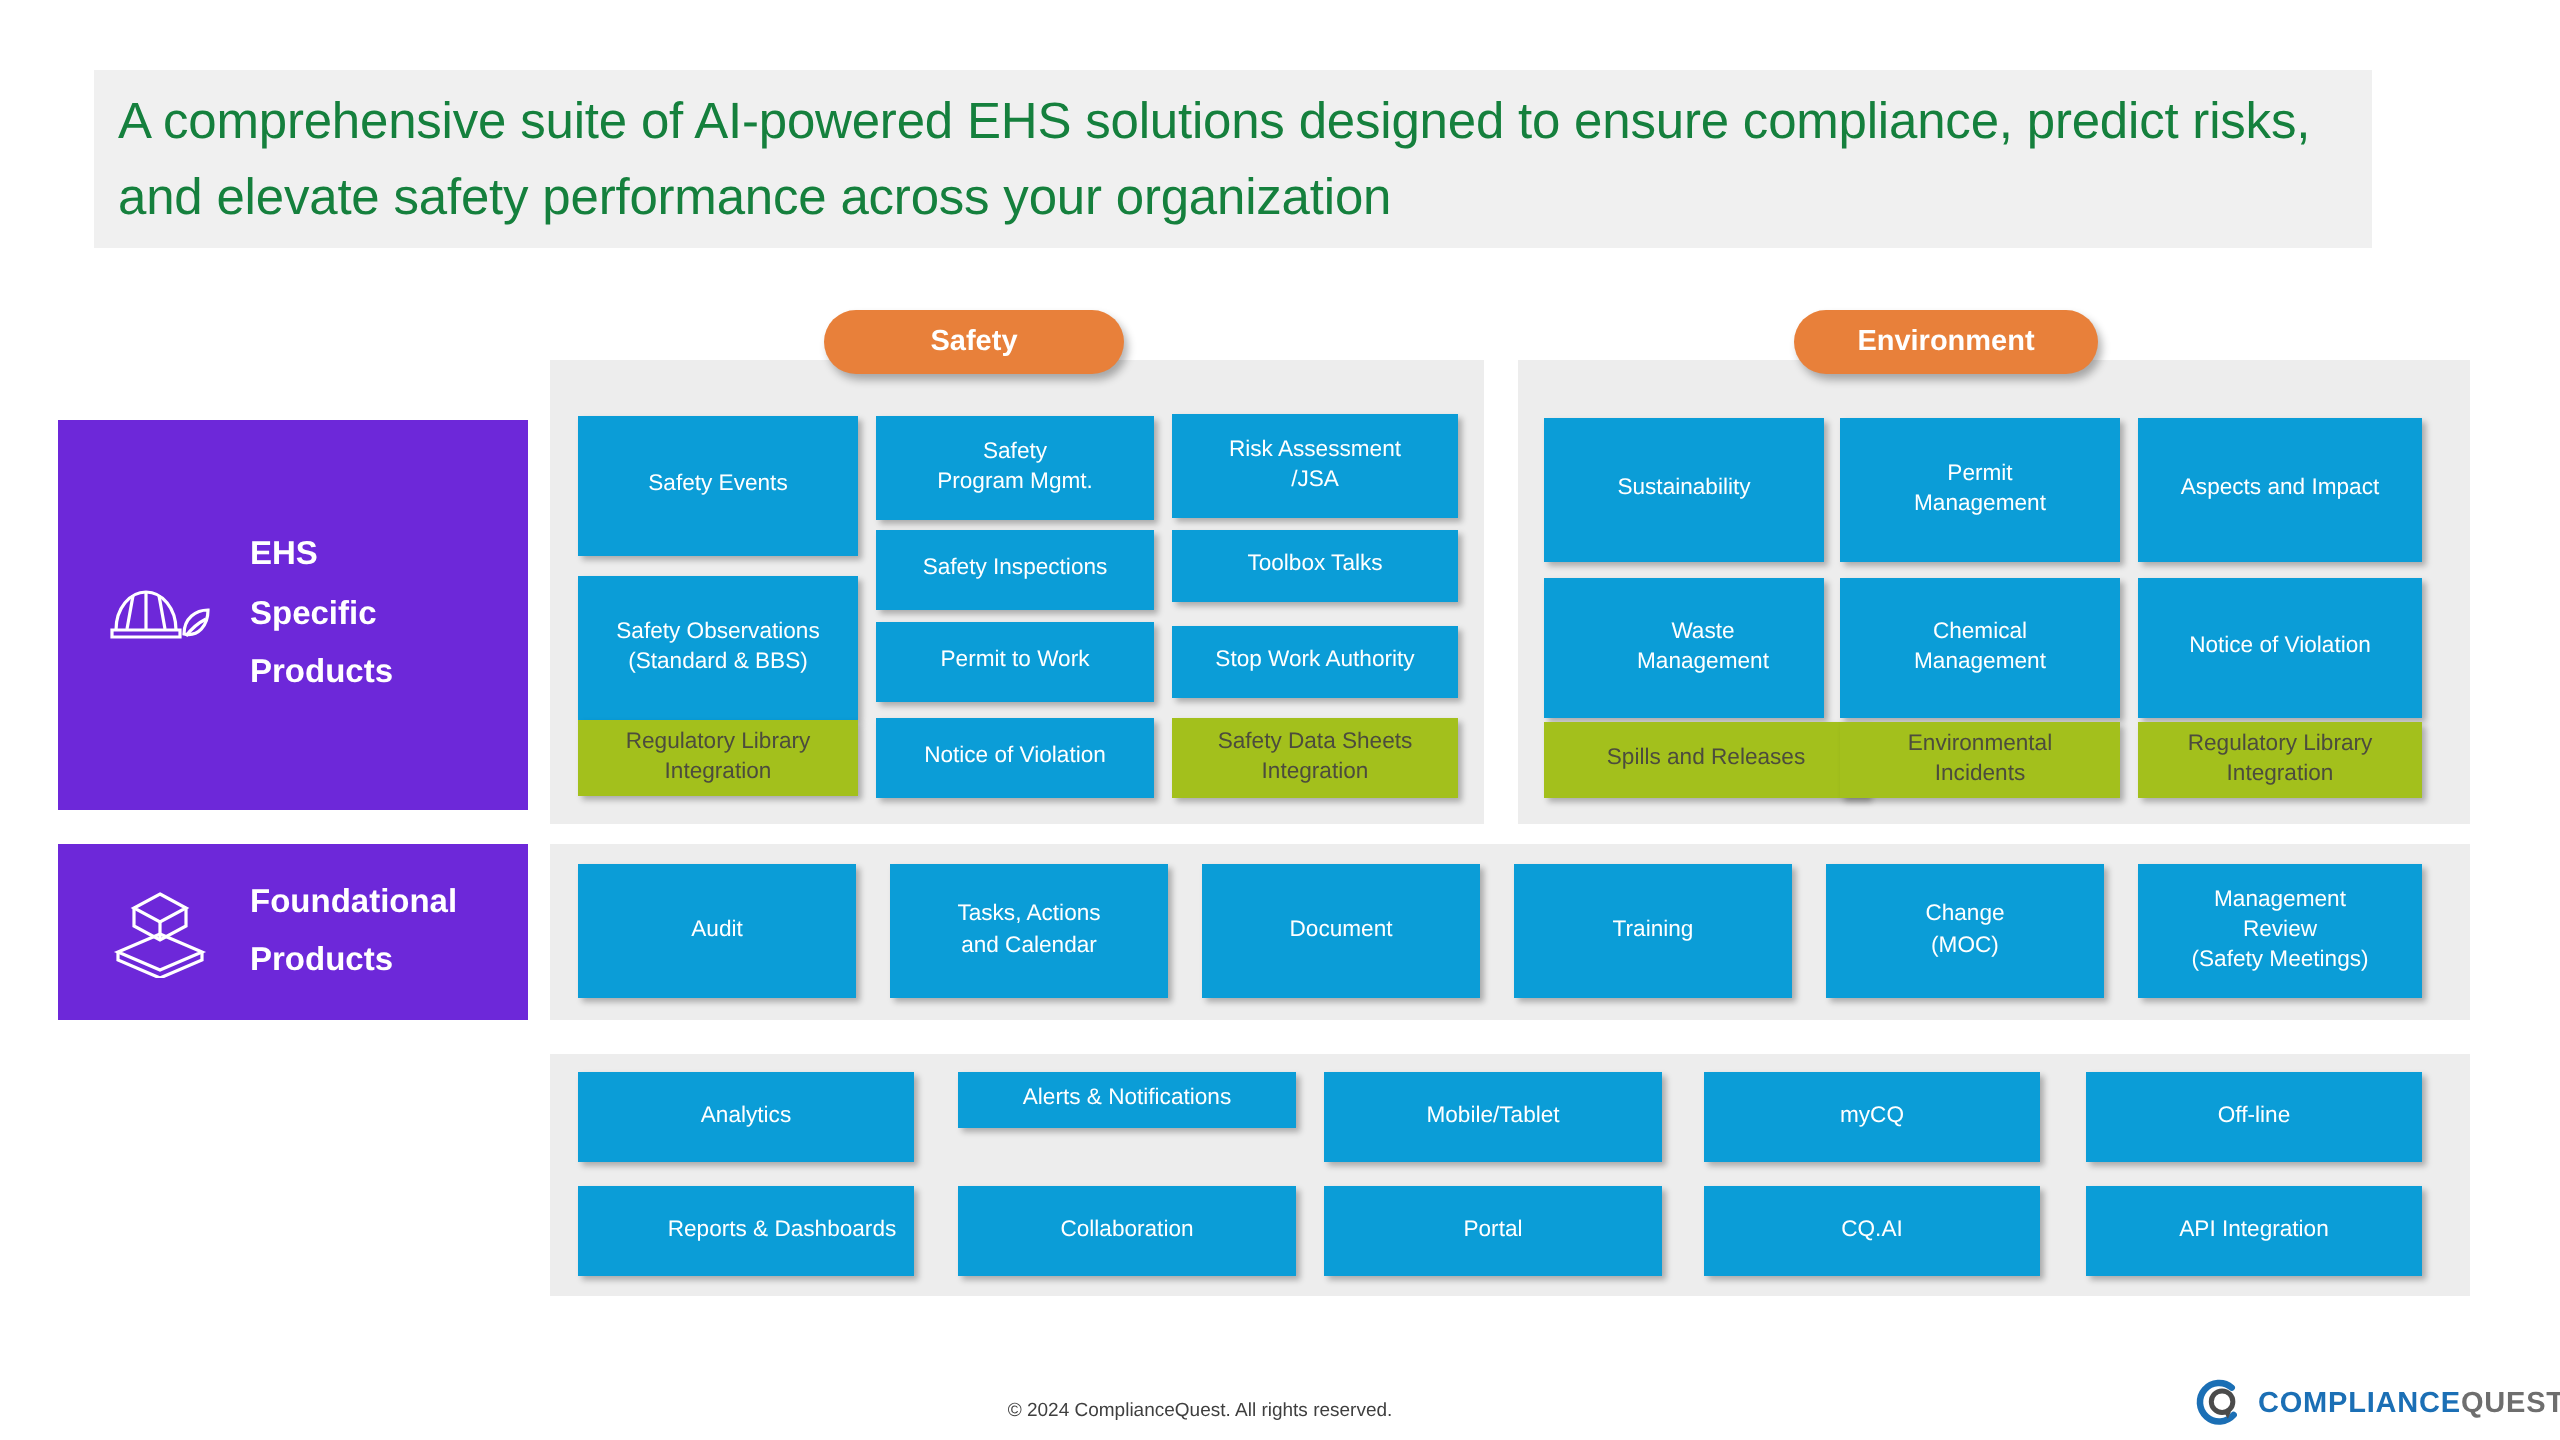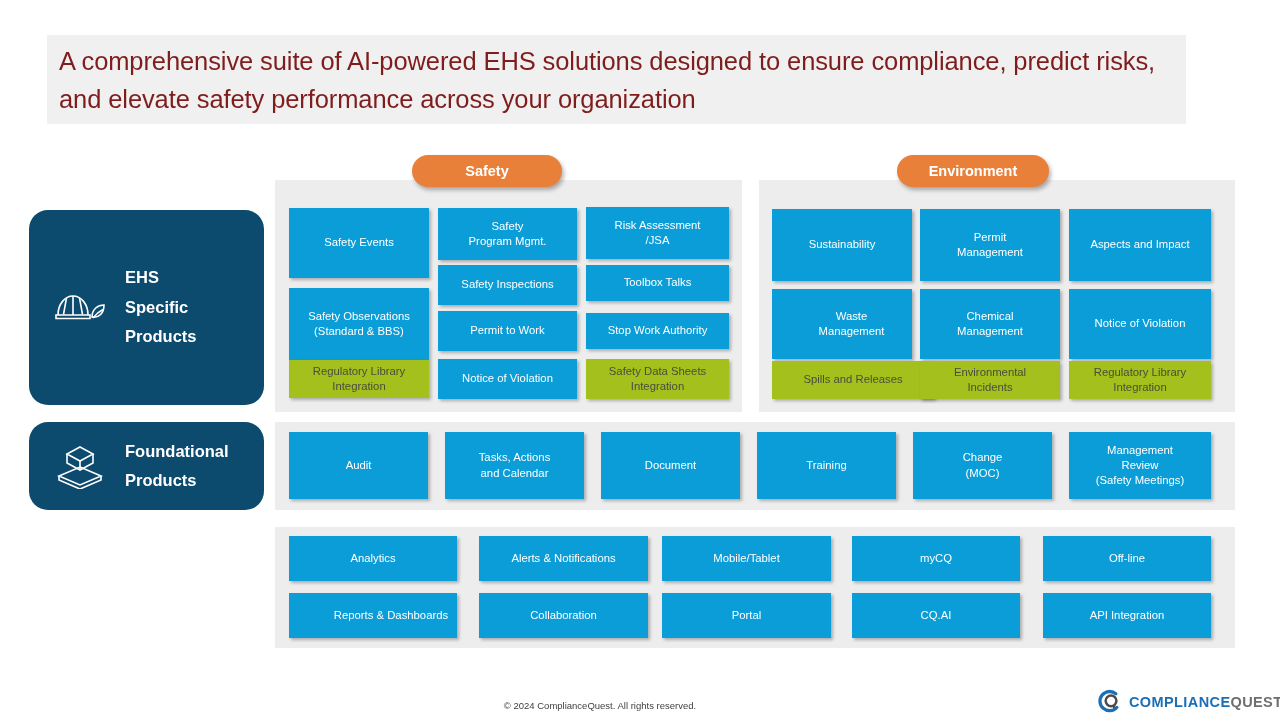--- a/index.html
+++ b/index.html
@@ -14,21 +14,21 @@
   .slide{position:absolute;inset:0;}
 
   
   .title-panel{
     position:absolute;left:47px;top:35px;width:1139px;height:89px;
     background:#f0f0f0;
     display:flex;align-items:center;
     padding:0 12px;box-sizing:border-box;
   }
   .title-text{
-    font-size:25.5px;line-height:38px;color:#7f1d1d;
+    font-size:25.5px;line-height:38px;color:#15803d;
     font-weight:400;letter-spacing:-0.1px;
   }
 
   
   .pill{
     position:absolute;
     height:32px;border-radius:16px;
     background:#e8803a;
     color:#ffffff;font-weight:bold;font-size:14.5px;
     display:flex;align-items:center;justify-content:center;
@@ -42,24 +42,23 @@
   .group-panel{
     position:absolute;background:#ededed;
   }
   #panel-safety{left:275px;top:180px;width:467px;height:232px;}
   #panel-environment{left:759px;top:180px;width:476px;height:232px;}
   #panel-foundational{left:275px;top:422px;width:960px;height:88px;}
   #panel-platform{left:275px;top:527px;width:960px;height:121px;}
 
   
   .side-card{
-    position:absolute;background:#0c4a6e;
+    position:absolute;background:#6d28d9;
     display:flex;align-items:center;
     color:#ffffff;
-    border-radius:19px;
   }
   #side-ehs{left:29px;top:210px;width:235px;height:195px;}
   #side-foundational{left:29px;top:422px;width:235px;height:88px;}
   #side-platform{left:29px;top:527px;width:235px;height:121px;}
   .side-icon{
     width:66px;flex:0 0 66px;display:flex;align-items:center;justify-content:center;
     margin-left:18px;
   }
   .side-label{
     font-size:16.5px;font-weight:bold;line-height:1.78;
@@ -287,21 +286,21 @@
           <div>Management</div>
           <div>Review</div>
           <div>(Safety Meetings)</div>
         </div>
       </div>
       <div class="tile blue" style="left: 289px; top: 536px; width: 168px; height: 45px;">
         <div>
           <div>Analytics</div>
         </div>
       </div>
-      <div class="tile blue" style="left: 479px; top: 536px; width: 169px; height: 45px;">
+      <div class="tile blue" style="left: 479px; top: 536px; width: 169px; height: 28px;">
         <div>
           <div>Alerts &amp; Notifications</div>
         </div>
       </div>
       <div class="tile blue" style="left: 662px; top: 536px; width: 169px; height: 45px;">
         <div>
           <div>Mobile/Tablet</div>
         </div>
       </div>
       <div class="tile blue" style="left: 852px; top: 536px; width: 168px; height: 45px;">

